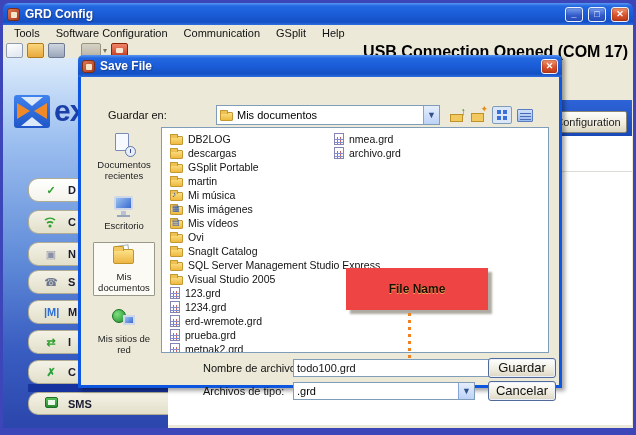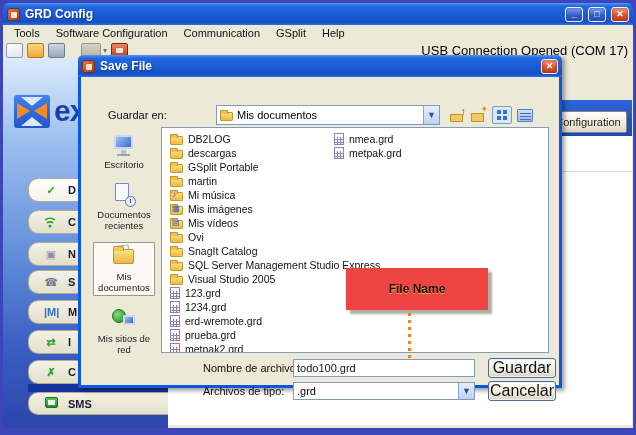--- a/index.html
+++ b/index.html
@@ -21,21 +21,21 @@
   .appbody{position:absolute;left:3px;top:40px;width:630px;height:388px;background:#ece9d8;}
   .toolbar{position:absolute;left:6px;top:43px;display:flex;align-items:center;gap:4px;}
   .tico{width:17px;height:15px;border-radius:2px;position:relative;}
   .tico.newf{background:linear-gradient(160deg,#fefefe,#dfe6ef);border:1px solid #8f9bb0;}
   .tico.openf{background:linear-gradient(180deg,#fbd57c,#e8a93c);border:1px solid #b07c1e;}
   .tico.savef{background:linear-gradient(180deg,#cfd6e0,#9aa6ba);border:1px solid #6d7a92;}
   .tico.devf{background:linear-gradient(180deg,#d6d2c6,#b9b4a4);border:1px solid #9a947e;width:20px;}
   .tdrop{font-size:8px;color:#7a7560;margin-left:-2px;}
   .tico.redf{background:linear-gradient(180deg,#ef8468,#c23a1c);border:1px solid #8c2408;width:17px;}
   .tico.redf:after{content:"";position:absolute;left:4px;top:4px;width:7px;height:5px;background:#fbe3d2;border-radius:1px;}
-  .usb-status{position:absolute;right:8px;top:43px;font-size:13px;font-weight:normal;color:#000;}
+  .usb-status{position:absolute;right:8px;top:43px;font-size:16px;font-weight:bold;color:#000;}
 
   
   .sidebar{position:absolute;left:3px;top:58px;width:165px;height:370px;
     background:linear-gradient(180deg,#dcebfb 0%,#9dc0f0 22%,#5f8ad8 55%,#3a5ec2 78%,#2b46ac 100%);overflow:hidden;}
   .logo{position:absolute;left:11px;top:36px;display:flex;align-items:center;gap:4px;}
   .logo-sq{position:relative;width:36px;height:33px;background:linear-gradient(180deg,#3f82ee,#1f56c8);border-radius:3px;}
   .bt{position:absolute;width:0;height:0;}
   .bt.l{left:3px;top:50%;transform:translateY(-50%);border-top:8px solid transparent;border-bottom:8px solid transparent;border-left:13px solid #f08a28;}
   .bt.r{right:3px;top:50%;transform:translateY(-50%);border-top:8px solid transparent;border-bottom:8px solid transparent;border-right:13px solid #f08a28;}
   .bt.t{top:2px;left:50%;transform:translateX(-50%);border-left:11px solid transparent;border-right:11px solid transparent;border-top:9px solid #dce9fb;}
@@ -100,21 +100,21 @@
   .places{position:absolute;left:10px;top:50px;width:66px;height:226px;display:flex;flex-direction:column;align-items:center;padding-top:4px;gap:9px;}
   .place{display:flex;flex-direction:column;align-items:center;width:62px;padding:2px 0;}
   .place .ptxt{font-size:9.5px;color:#222;text-align:center;line-height:11px;margin-top:2px;}
   .place.sel{background:#fbfaf4;border:1px solid #9a9889;border-radius:1px;}
   .listbox{position:absolute;left:80px;top:50px;width:388px;height:226px;background:#fff;border:1px solid #7f9db9;overflow:hidden;}
   .fcol{position:absolute;top:4px;}
   .fcol.c1{left:8px;}
   .fcol.c2{left:172px;}
   .frow{display:flex;align-items:center;gap:5px;height:14px;font-size:10.5px;color:#111;white-space:nowrap;}
   .inp{position:absolute;height:18px;background:#fff;border:1px solid #7f9db9;font-size:11px;padding:1px 3px;font-family:"Liberation Sans",sans-serif;color:#111;}
-  .btn-xp{position:absolute;width:68px;height:20px;font-size:16px;color:#111;text-align:center;line-height:18px;
+  .btn-xp{position:absolute;width:68px;height:20px;font-size:13px;color:#111;text-align:center;line-height:18px;
     background:linear-gradient(180deg,#ffffff,#f0eee2 55%,#ddd5c2);border:1px solid #516a9a;border-radius:3px;box-shadow:inset 0 0 0 1px #e9f0fb;}
   .callout{position:absolute;left:265px;top:191px;width:142px;height:42px;background:#ef4444;z-index:6;
     box-shadow:4px 4px 2px rgba(95,88,70,.5);display:flex;align-items:center;justify-content:center;}
   .callout span{font-size:12px;font-weight:bold;color:#1a1000;text-shadow:0 1px 0 #f8a95c;}
   .dots{position:absolute;left:327px;top:236px;width:3px;height:46px;z-index:6;
     background:repeating-linear-gradient(180deg,#f08020 0 3px,transparent 3px 7px);}
   
   .picon{width:26px;height:24px;position:relative;}
   .pi-doc{position:absolute;left:4px;top:0;width:14px;height:18px;background:#f6f9ff;border:1px solid #7a8bb8;border-radius:1px;}
   .pi-clock{position:absolute;right:1px;bottom:0;width:11px;height:11px;border-radius:50%;background:#e8edf8;border:1px solid #5a78b0;}
@@ -247,32 +247,32 @@
           </div>
         <div class="dt views">
             <div class="grid4"></div>
           </div>
         <div class="dt details"></div>
       </div>
 
       <div class="places">
         <div class="place">
           <div class="picon">
+              <div class="pi-doc"></div>
+              <div class="pi-clock"></div>
+            </div>
+          <div class="ptxt">Documentos recientes</div>
+        </div>
+        <div class="place">
+          <div class="picon">
               <div class="pi-mon"></div>
               <div class="pi-stand"></div>
               <div class="pi-base"></div>
             </div>
           <div class="ptxt">Escritorio</div>
-        </div>
-        <div class="place">
-          <div class="picon">
-              <div class="pi-doc"></div>
-              <div class="pi-clock"></div>
-            </div>
-          <div class="ptxt">Documentos recientes</div>
         </div>
         <div class="place sel">
           <div class="picon">
               <div class="pi-paper"></div>
               <div class="pi-foldbig"></div>
             </div>
           <div class="ptxt">Mis documentos</div>
         </div>
         <div class="place">
           <div class="picon">
@@ -356,27 +356,27 @@
               <span>metpak2.grd</span>
             </div>
         </div>
         <div class="fcol c2">
           <div class="frow">
               <span class="fi grd"></span>
               <span>nmea.grd</span>
             </div>
           <div class="frow">
               <span class="fi grd"></span>
-              <span>metpak.grd</span>
+              <span>archivo.grd</span>
             </div>
         </div>
       </div>
 
       <div class="lbl" style="left:122px;top:285px">Nombre de archivo:</div>
-      <input class="inp" style="left: 212px; top: 282px; width: 182px;" value="todo100.grd">
+      <input class="inp" style="left: 212px; top: 282px; width: 212px;" value="todo100.grd">
       <div class="btn-xp" style="left:407px;top:281px">Guardar</div>
 
       <div class="lbl" style="left:122px;top:308px">Archivos de tipo:</div>
       <div class="combo" style="left:212px;top:305px;width:182px;height:18px">
         <span>.grd</span>
         <span class="arrow">▼</span>
       </div>
       <div class="btn-xp" style="left:407px;top:304px">Cancelar</div>
 
       <div class="callout">

